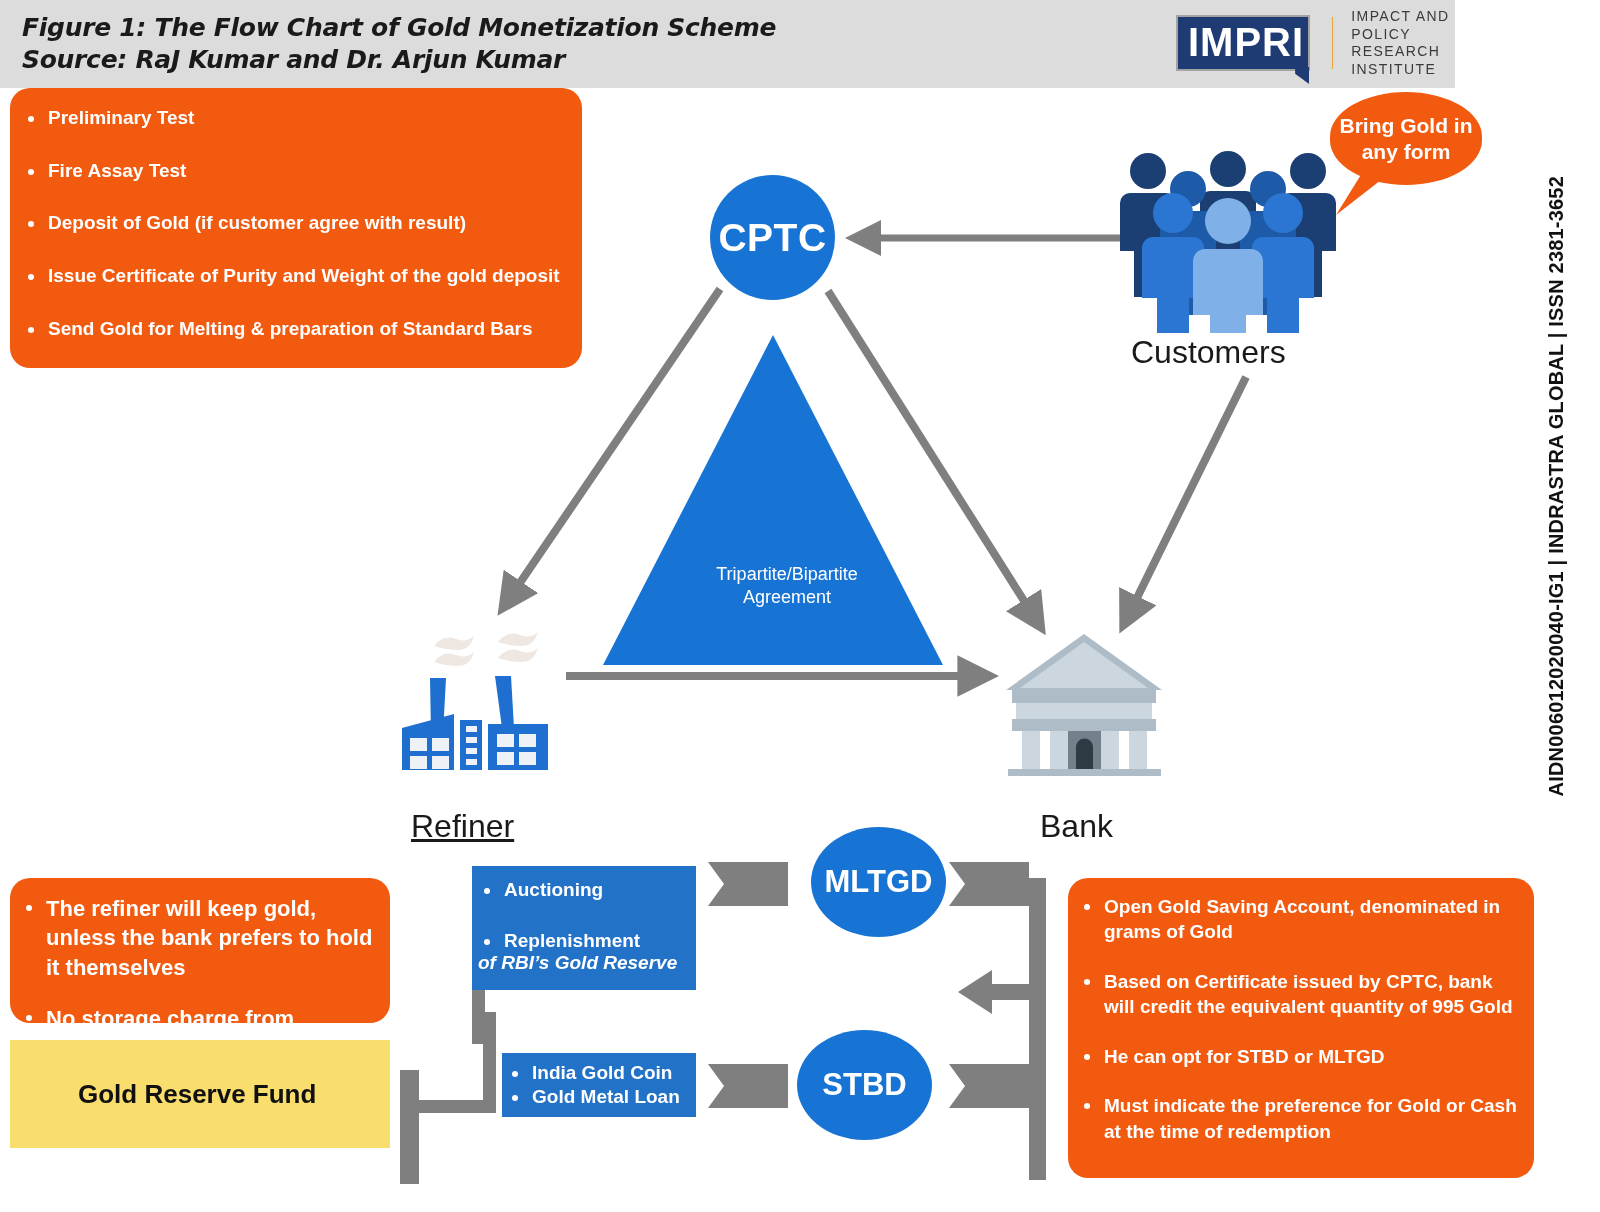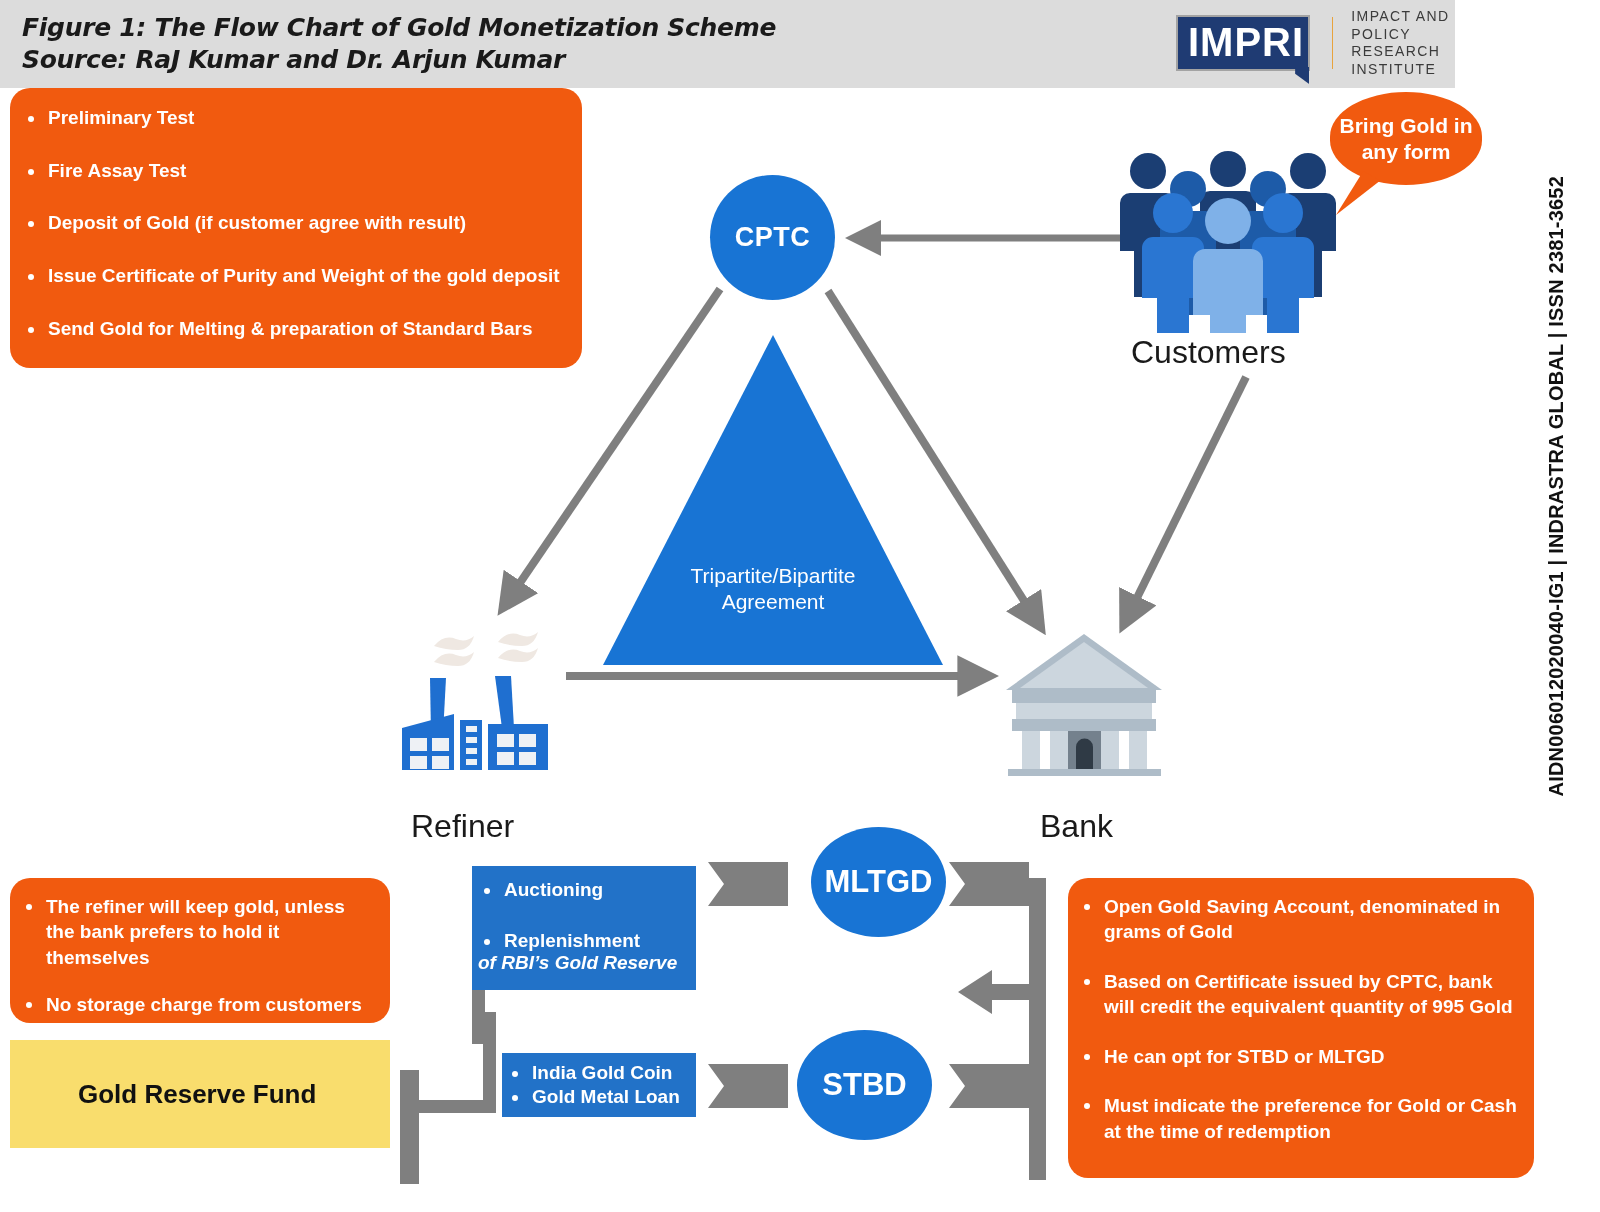--- a/index.html
+++ b/index.html
@@ -64,21 +64,21 @@
     width:6px;height:6px;border-radius:50%;background:#fff;
   }
 
   
   #box-cptc-steps{left:10px;top:88px;width:572px;height:280px;padding:18px 16px 0 12px;}
   #box-cptc-steps li{font-size:19px;line-height:1.3;margin-bottom:28px;}
   #box-cptc-steps li:last-child{margin-bottom:0;}
 
   
   #box-refiner-notes{left:10px;top:878px;width:380px;height:145px;padding:16px 12px 0 10px;}
-  #box-refiner-notes li{font-size:19px;line-height:1.33;margin-bottom:22px;}
+  #box-refiner-notes li{font-size:22px;line-height:1.33;margin-bottom:22px;}
 
   
   #box-gold-fund{left:10px;top:1040px;width:380px;height:108px;padding-left:68px;}
   #box-gold-fund .t{font-size:26px;font-weight:bold;}
 
   
   #box-bank-notes{left:1068px;top:878px;width:466px;height:300px;padding:16px 14px 0 10px;}
   #box-bank-notes li{font-size:19px;line-height:1.34;margin-bottom:24px;}
 
   
@@ -88,41 +88,41 @@
 
   #box-stbd-out{left:502px;top:1053px;width:194px;height:64px;padding:8px 6px 0 4px;}
   #box-stbd-out li{font-size:19px;line-height:1.28;}
 
   
   .circle-node{
     position:absolute;border-radius:50%;background:#1874d4;color:#fff;
     display:flex;align-items:center;justify-content:center;
     font-weight:bold;
   }
-  #node-cptc{left:710px;top:175px;width:125px;height:125px;font-size:27px;letter-spacing:0.5px;}
+  #node-cptc{left:710px;top:175px;width:125px;height:125px;font-size:39px;letter-spacing:0.5px;}
   #node-mltgd{left:811px;top:827px;width:135px;height:110px;border-radius:50%;font-size:31px;}
   #node-stbd{left:797px;top:1030px;width:135px;height:110px;border-radius:50%;font-size:31px;}
 
   .tri-wrap{position:absolute;left:603px;top:335px;width:340px;height:330px;}
   .tri{
     position:absolute;left:0;top:0;width:340px;height:330px;
     background:#1874d4;
     clip-path:polygon(50% 0,100% 100%,0 100%);
   }
   .tri-label{
-    position:absolute;left:0;top:228px;width:340px;text-align:center;
-    color:#fff;font-size:21px;line-height:1.25;
+    position:absolute;left:14px;top:228px;width:340px;text-align:center;
+    color:#fff;font-size:18px;line-height:1.25;
   }
 
   .node-label{
     position:absolute;font-size:32px;color:#1a1a1a;
     font-family:"Liberation Sans", sans-serif;
   }
   #label-customers{left:1131px;top:334px;}
-  #label-refiner{left:411px;top:808px;}
+  #label-refiner{left:411px;top:808px;text-decoration:underline;}
   #label-bank{left:1040px;top:808px;}
 
   
   #bubble{
     position:absolute;left:1330px;top:92px;width:152px;height:93px;
     background:#f15a0f;border-radius:50%/48%;
     display:flex;align-items:center;justify-content:center;text-align:center;
     color:#fff;font-weight:bold;font-size:21px;line-height:1.2;
   }
   #bubble .tail{

